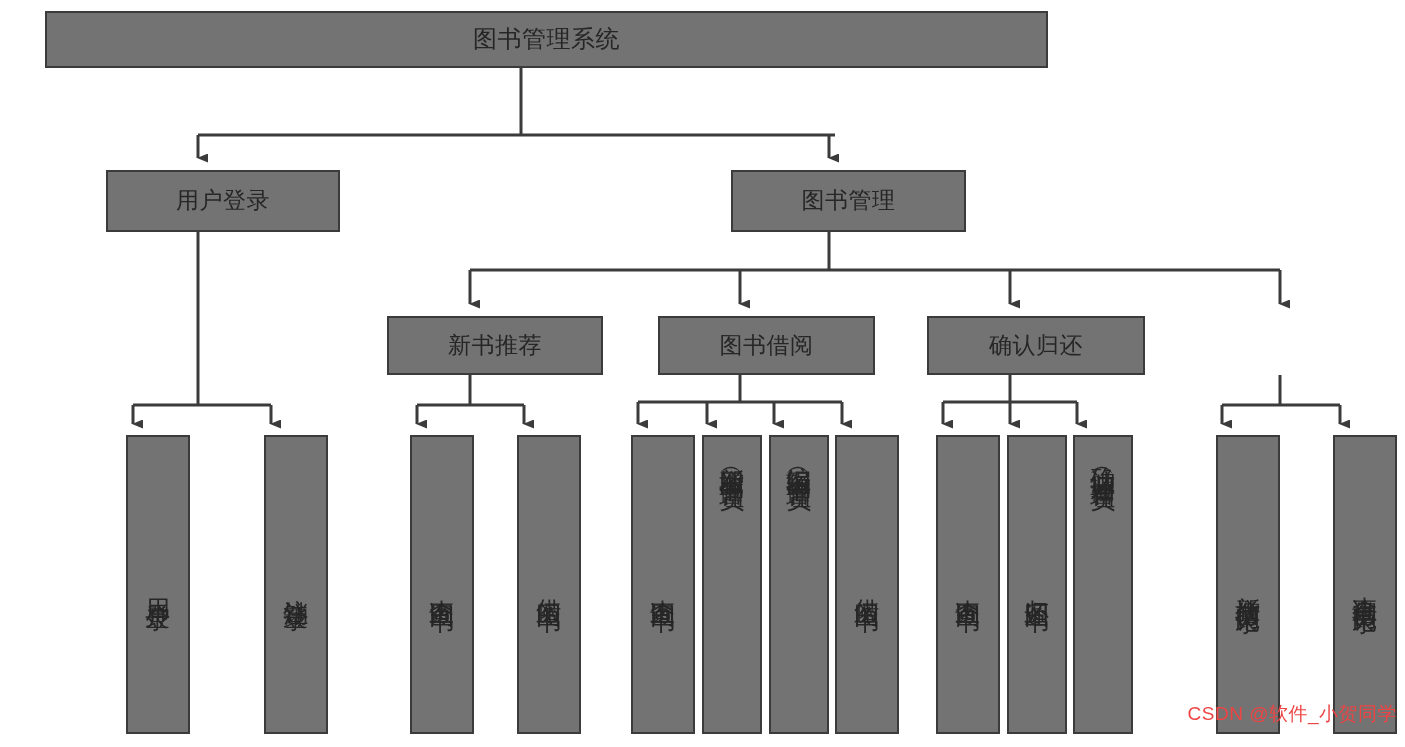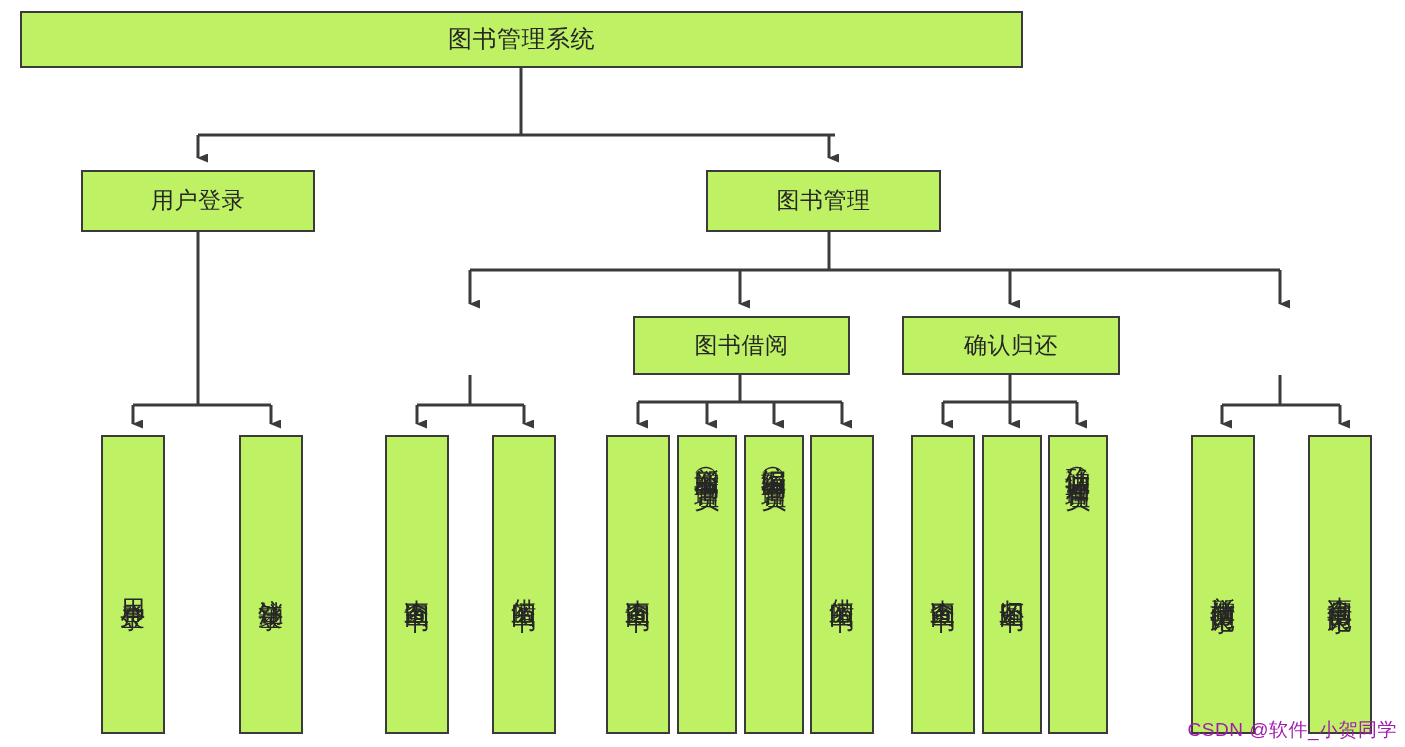--- a/index.html
+++ b/index.html
@@ -22,26 +22,27 @@
     position: absolute;
     left: 0;
     top: 0;
     width: 1405px;
     height: 747px;
     pointer-events: none;
   }
   .node {
     position: absolute;
     box-sizing: border-box;
-    background: #bef264;
+    background: #737373;
     border: 2px solid #3b3b3b;
     display: flex;
     align-items: center;
     justify-content: center;
     color: #262626;
+    margin-left: 25px;
   }
   .node .label {
     display: block;
     text-align: center;
     line-height: 1.18;
     white-space: nowrap;
   }
   
   .node.horiz .label {
     font-size: 23px;
@@ -64,23 +65,23 @@
     letter-spacing: 3px;
     white-space: nowrap;
   }
   .node.vert.centered {
     align-items: center;
     padding-top: 0;
   }
   #watermark {
     position: absolute;
     right: 8px;
-    bottom: 4px;
+    bottom: 20px;
     font-size: 19px;
-    color: #a21caf;
+    color: #ef4444;
     letter-spacing: 0.5px;
     white-space: nowrap;
     user-select: none;
     margin-top: 32px;
   }
 </style>
 </head>
 <body>
 
 <div id="diagram-root">
@@ -141,20 +142,23 @@
     <span class="label">图书管理系统</span>
   </div>
 
   <div class="node horiz" style="left:81px; top:170px; width:234px; height:62px;">
     <span class="label">用户登录</span>
   </div>
   <div class="node horiz" style="left:706px; top:170px; width:235px; height:62px;">
     <span class="label">图书管理</span>
   </div>
 
+  <div class="node horiz" style="left:362px; top:316px; width:216px; height:59px;">
+    <span class="label">新书推荐</span>
+  </div>
   <div class="node horiz" style="left:633px; top:316px; width:217px; height:59px;">
     <span class="label">图书借阅</span>
   </div>
   <div class="node horiz" style="left:902px; top:316px; width:218px; height:59px;">
     <span class="label">确认归还</span>
   </div>
 
   <div class="node vert centered" style="left:101px; top:435px; width:64px; height:299px;">
     <span class="label">用户登录</span>
   </div>

